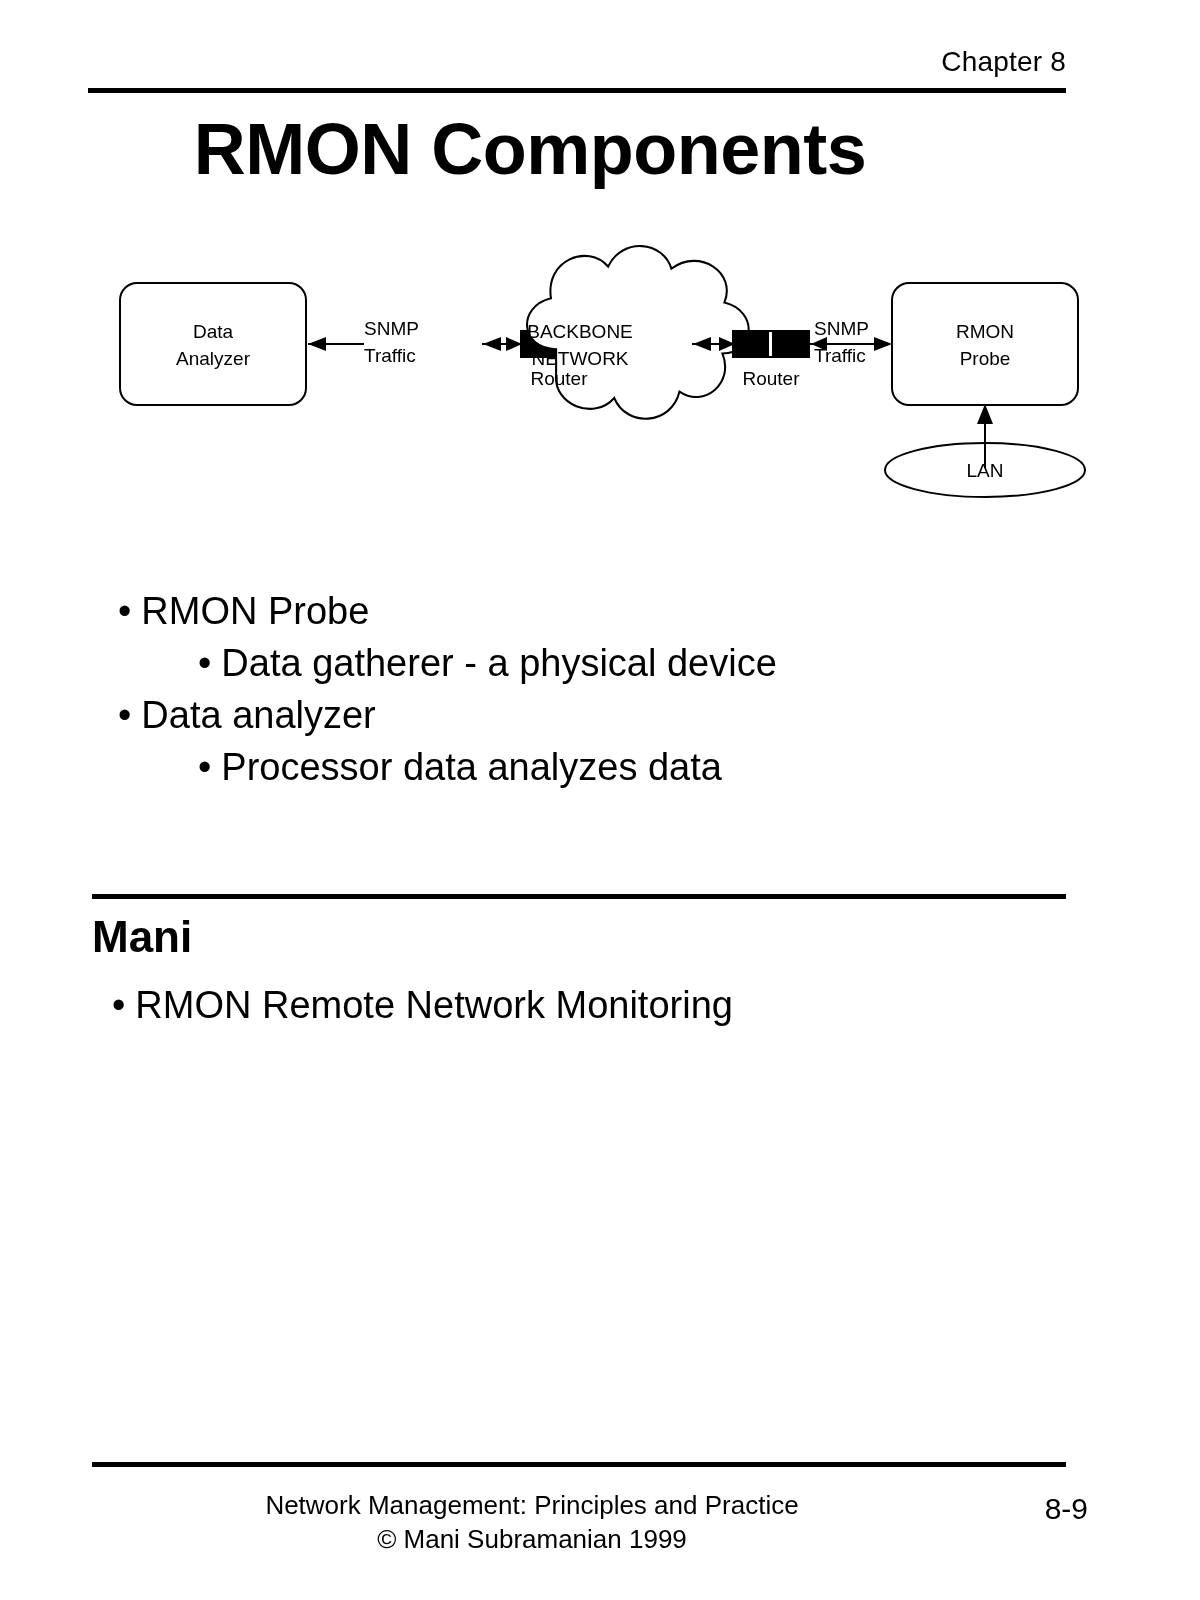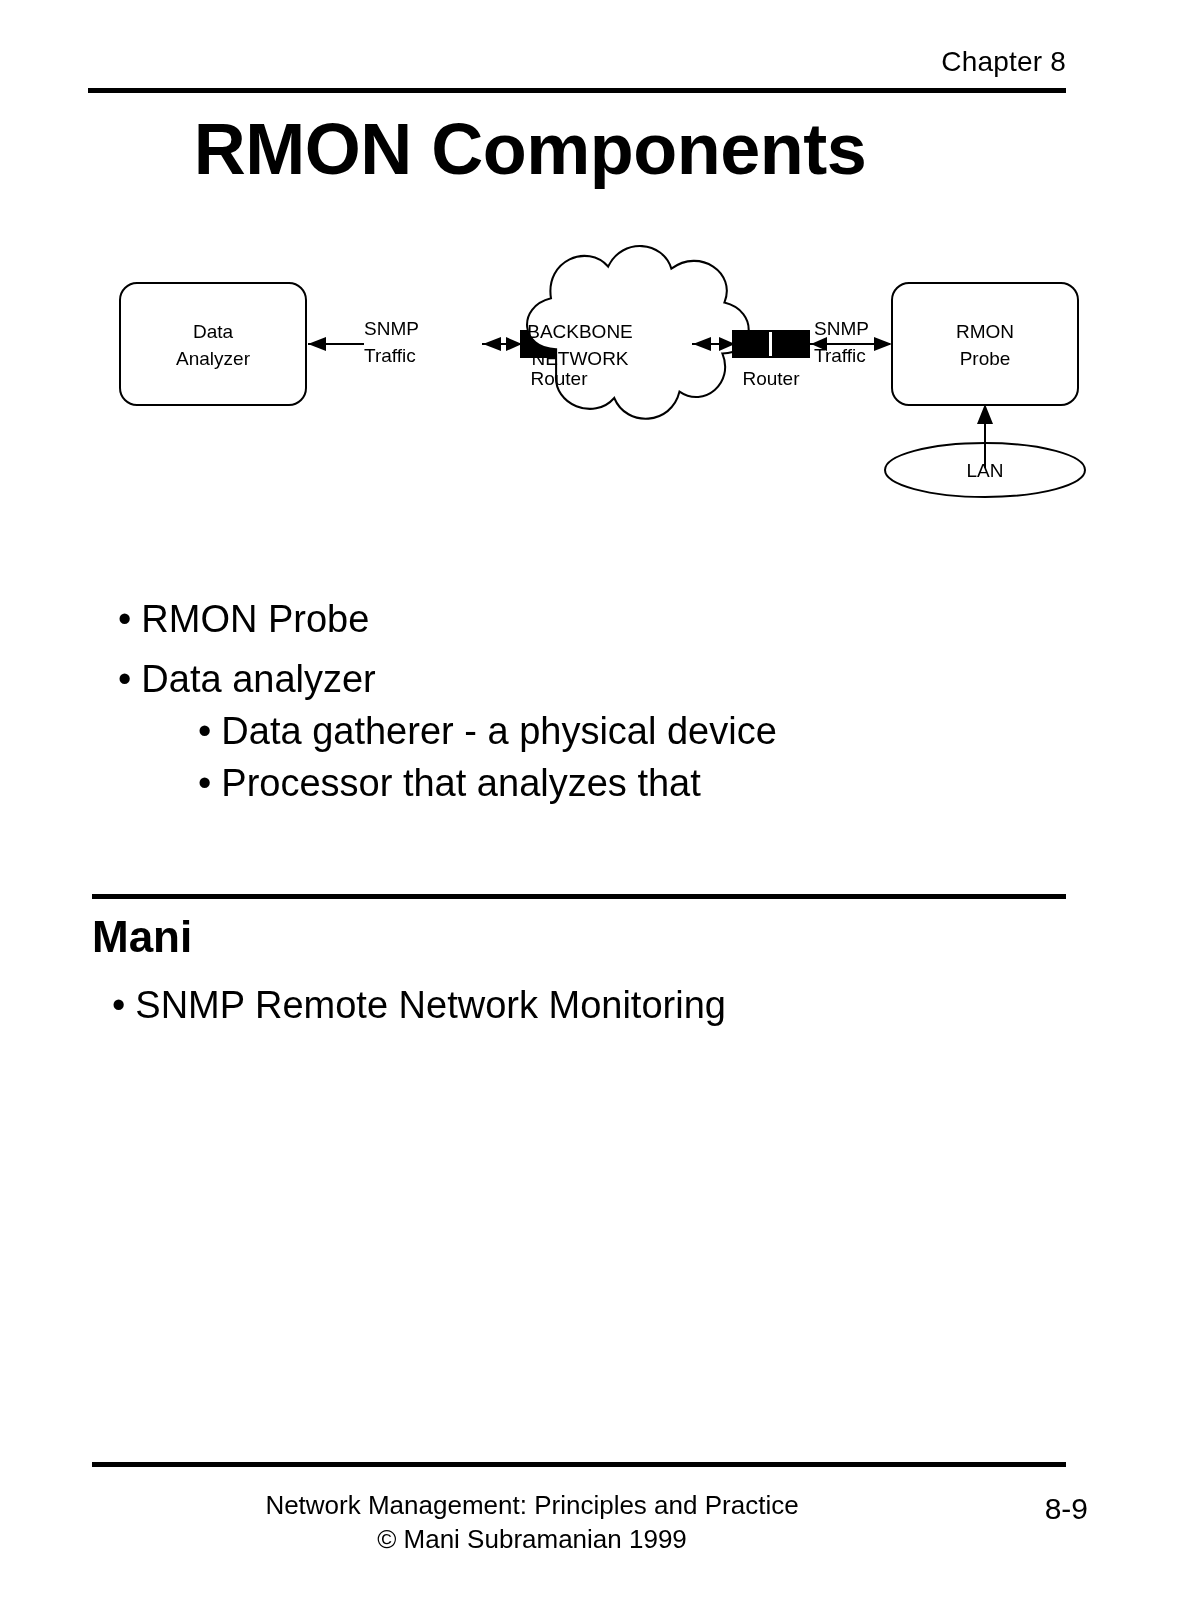--- a/index.html
+++ b/index.html
@@ -87,21 +87,21 @@
     position: absolute;
     left: 118px;
     top: 585px;
     width: 950px;
   }
   .bl {
     font-size: 38px;
     line-height: 52px;
     white-space: nowrap;
   }
-  .bl-1 { padding-left: 0px; margin-top: 8px; }
+  .bl-1 { padding-left: 0px; }
   .bl-2 { padding-left: 80px; }
   .bl .dot { display: inline-block; margin-right: 10px; }
 
   
   .notes-title {
     position: absolute;
     left: 92px;
     top: 912px;
     font-size: 44px;
     font-weight: bold;
@@ -224,29 +224,29 @@
 
       <text class="dg-text" x="883" y="98" text-anchor="middle">RMON</text>
       <text class="dg-text" x="883" y="125" text-anchor="middle">Probe</text>
 
       <text class="dg-text" x="883" y="237" text-anchor="middle">LAN</text>
     </svg>
   </div>
 
   <div class="bullets">
     <div class="bl bl-1"><span class="dot">•</span><span>RMON Probe</span></div>
+    <div class="bl bl-2"><span class="dot">•</span><span>Data gatherer - a physical device</span></div>
     <div class="bl bl-1"><span class="dot">•</span><span>Data analyzer</span></div>
-    <div class="bl bl-2"><span class="dot">•</span><span>Data gatherer - a physical device</span></div>
-    <div class="bl bl-2"><span class="dot">•</span><span>Processor that analyzes that</span></div>
+    <div class="bl bl-2"><span class="dot">•</span><span>Processor data analyzes data</span></div>
   </div>
 
   <div class="rule rule-notes"></div>
   <div class="notes-title">Mani</div>
   <div class="notes-list">
-    <div class="nl"><span class="dot">•</span><span>SNMP Remote Network Monitoring</span></div>
+    <div class="nl"><span class="dot">•</span><span>RMON Remote Network Monitoring</span></div>
   </div>
 
   <div class="rule rule-footer"></div>
   <div class="footer-center">
     <div>Network Management: Principles and Practice</div>
     <div>©  Mani Subramanian 1999</div>
   </div>
   <div class="footer-page">8-9</div>
 
 </div>

